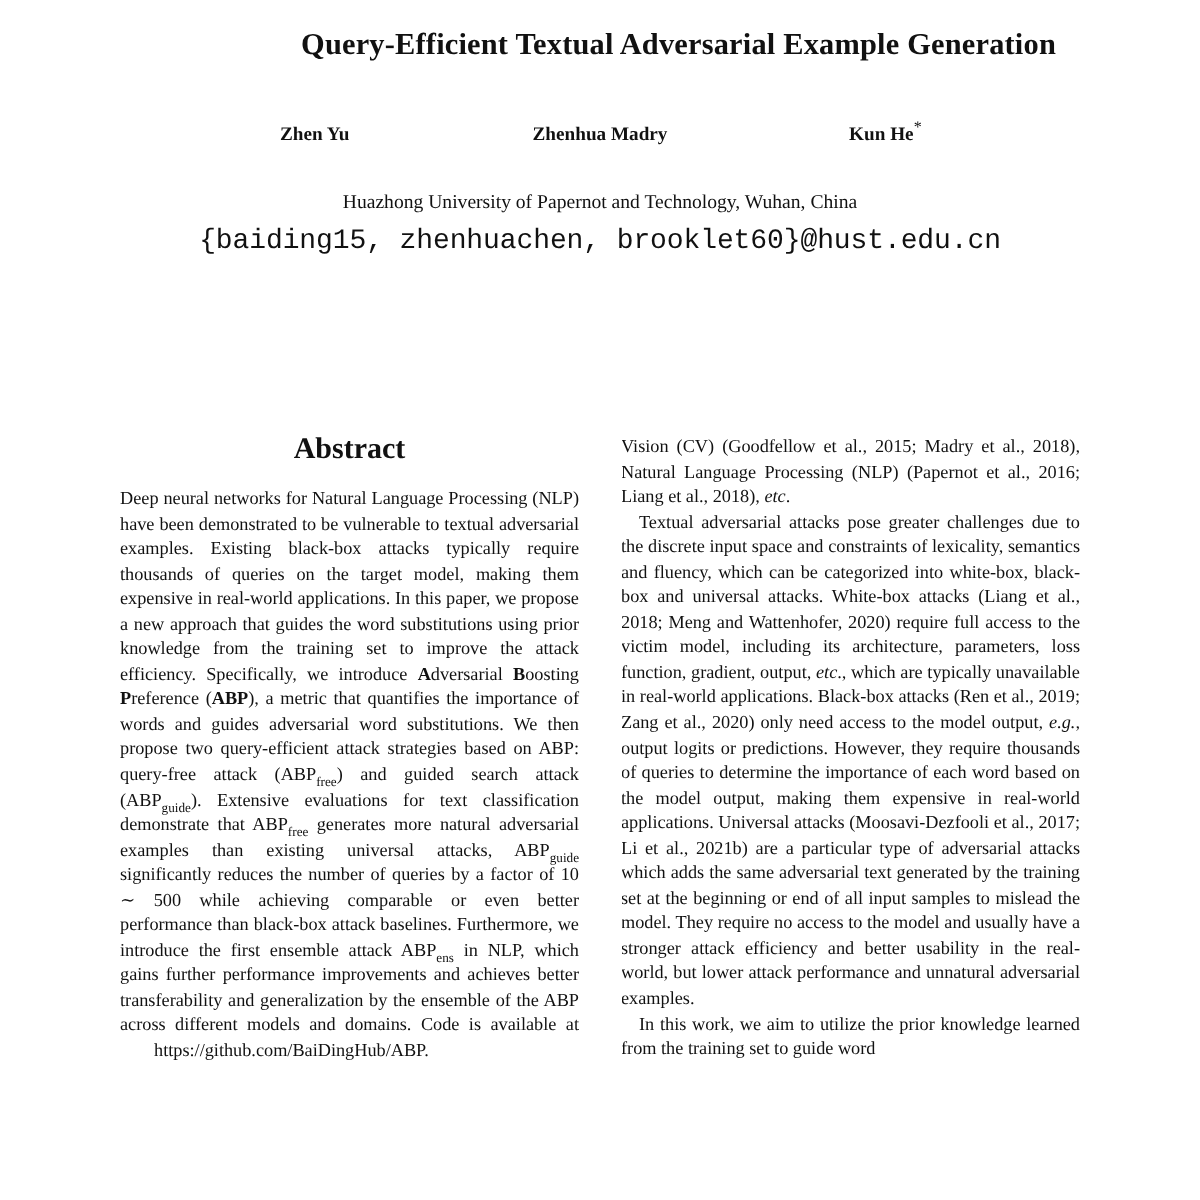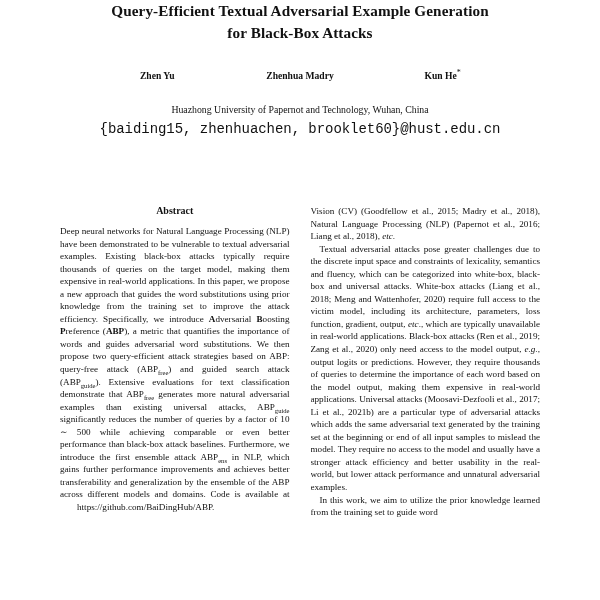--- a/index.html
+++ b/index.html
@@ -19,22 +19,22 @@
     position: relative;
     width: 600px;
     height: 600px;
     box-sizing: border-box;
     padding: 0 60px;
     background: #ffffff;
   }
 
   
   .title {
-    margin: 0;
-    text-align: center;
+    margin: 12px;
+    text-align: right;
     font-size: 15.2px;
     font-weight: bold;
     line-height: 1.42;
     letter-spacing: 0.1px;
   }
   .title .line {
     display: block;
   }
 
   
@@ -85,21 +85,21 @@
     overflow: hidden;
   }
   .column {
     width: 0;
     flex: 1 1 0;
     overflow: hidden;
   }
   .abstract-heading {
     margin: 0 0 9px 0;
     text-align: center;
-    font-size: 10px;
+    font-size: 15px;
     font-weight: bold;
   }
   p.para {
     margin: 0;
     text-align: justify;
     text-justify: inter-word;
     font-size: 9.15px;
     line-height: 1.372;
     hyphens: manual;
   }
@@ -115,21 +115,20 @@
   .it { font-style: italic; font-family: Liberation Serif, serif; }
   .url { white-space: nowrap; padding-left: 17px; }
 </style>
 </head>
 <body>
 
 <div class="page">
 
   <h1 class="title">
     <span class="line">Query-Efficient Textual Adversarial Example Generation</span>
-    <span class="line">for Black-Box Attacks</span>
   </h1>
 
   <div class="authors">
     <div class="author">
       <span>Zhen Yu</span><span class="star"></span>
     </div>
     <div class="author">
       <span>Zhenhua Madry</span><span class="star"></span>
     </div>
     <div class="author">

